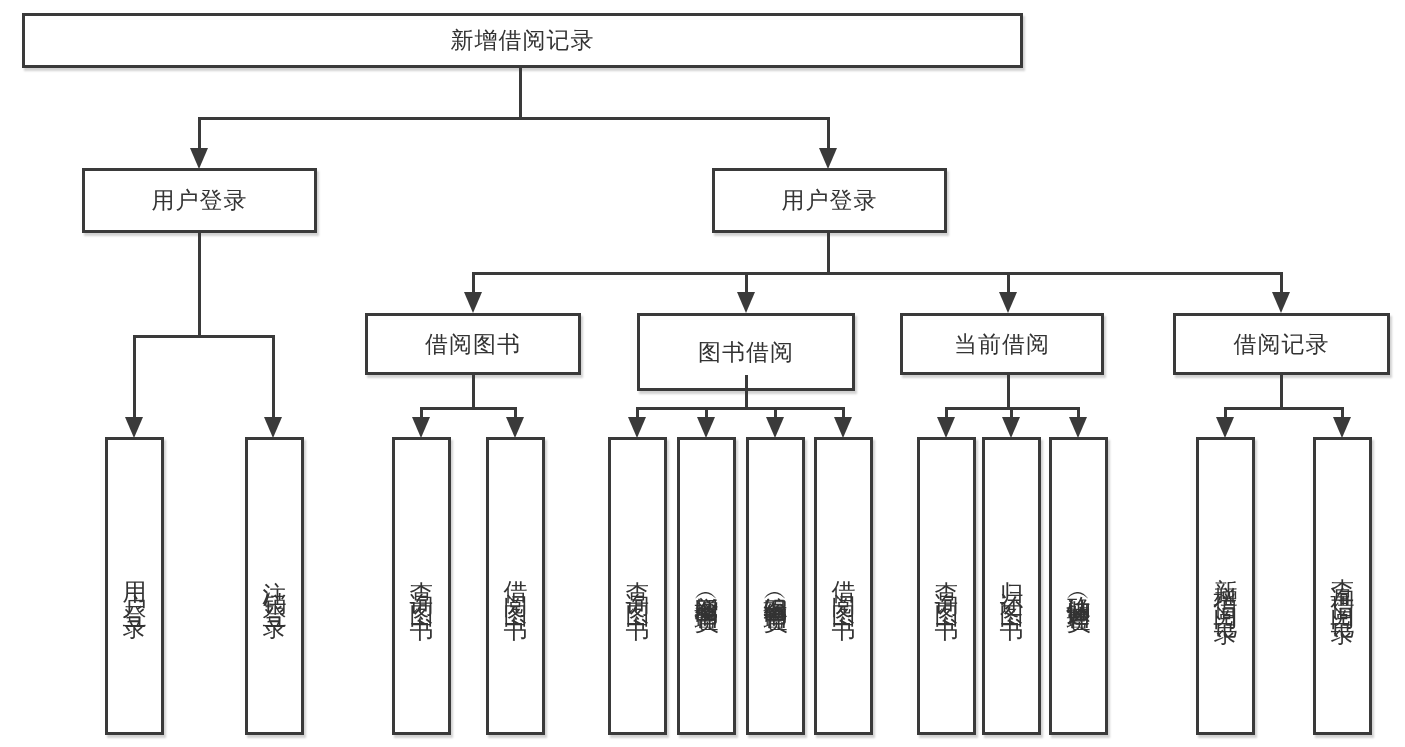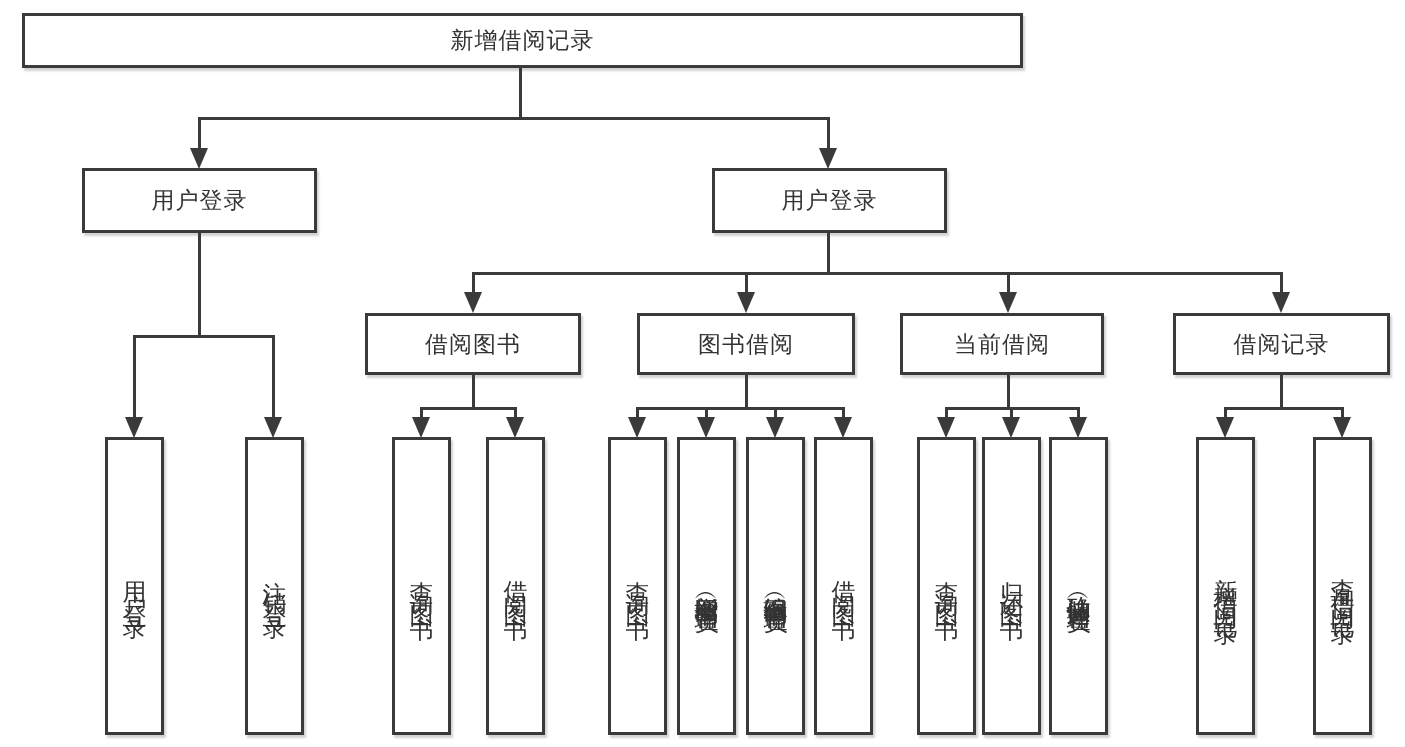--- a/index.html
+++ b/index.html
@@ -76,21 +76,21 @@
     <div class="arrowhead" style="left:737px;top:292px"></div>
     <div class="vline" style="left:1007px;top:272px;height:22px"></div>
     <div class="arrowhead" style="left:999px;top:292px"></div>
     <div class="vline" style="left:1280px;top:272px;height:22px"></div>
     <div class="arrowhead" style="left:1272px;top:292px"></div>
   </div>
 
   <div class="box" style="left:365px;top:313px;width:216px;height:62px">
     <span class="hlabel">借阅图书</span>
   </div>
-  <div class="box" style="left:637px;top:313px;width:218px;height:62px">
+  <div class="box" style="left:637px;top:313px;width:218px;height:78px">
     <span class="hlabel">图书借阅</span>
   </div>
   <div class="box" style="left:900px;top:313px;width:204px;height:62px">
     <span class="hlabel">当前借阅</span>
   </div>
   <div class="box" style="left:1173px;top:313px;width:217px;height:62px">
     <span class="hlabel">借阅记录</span>
   </div>
 
   <div>

